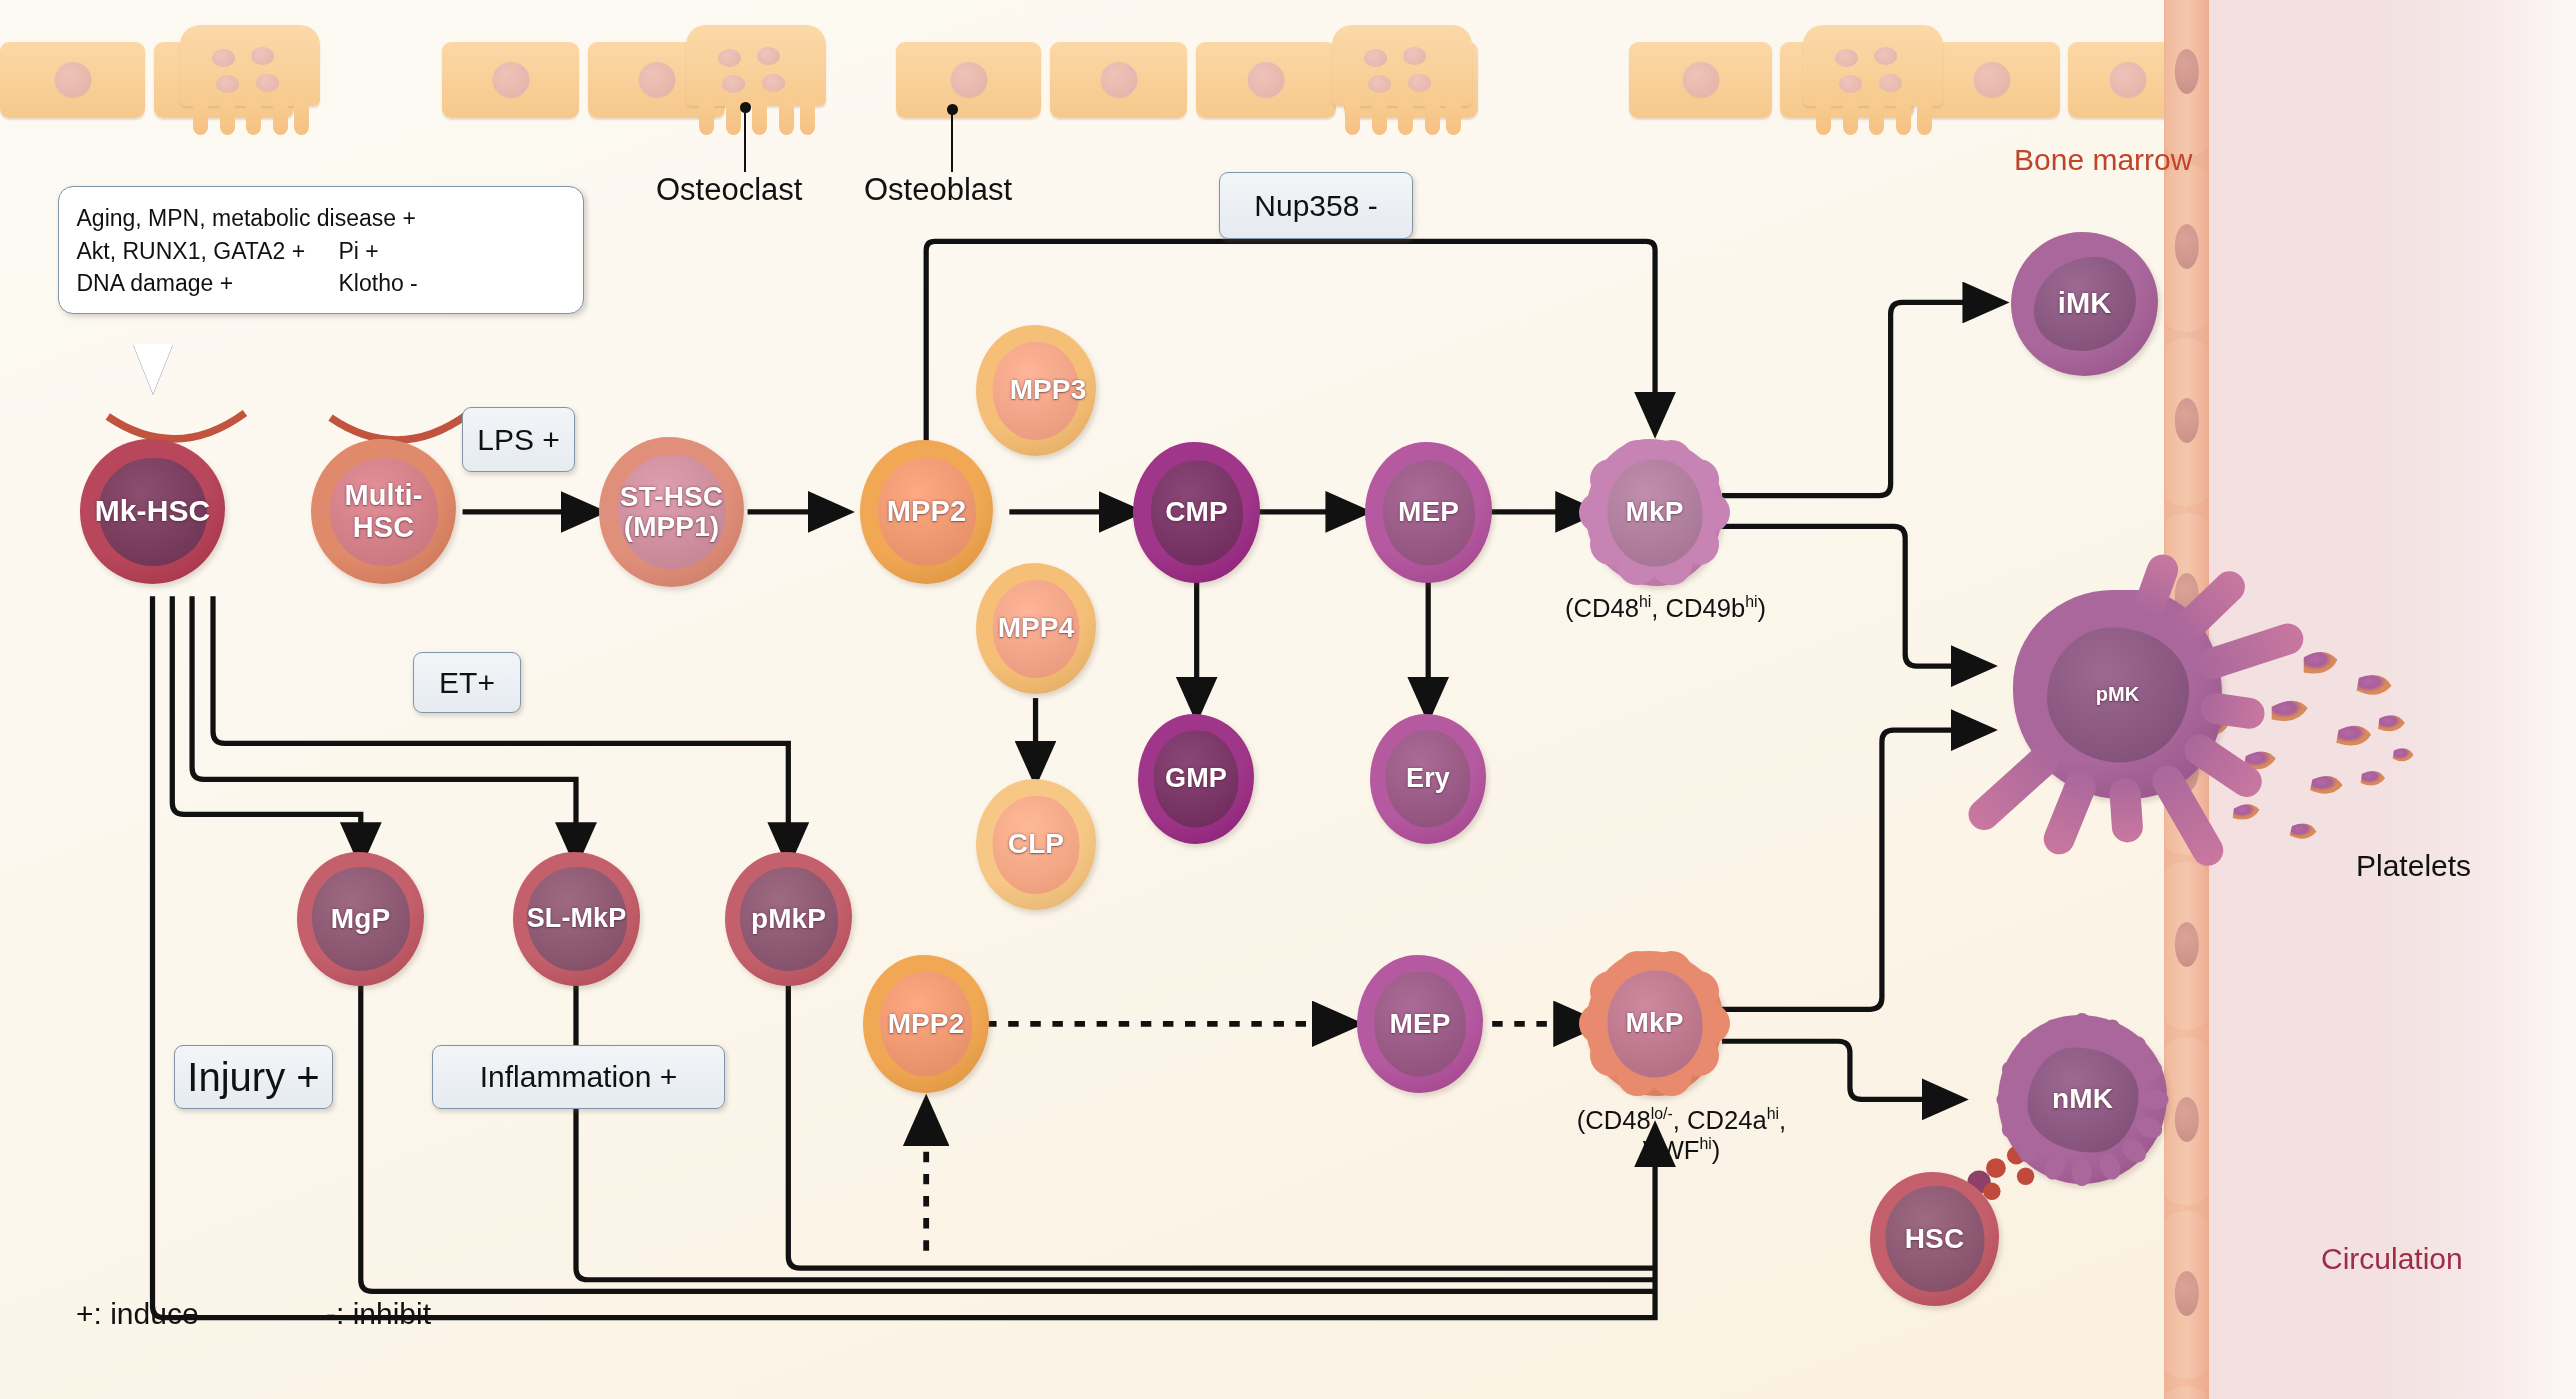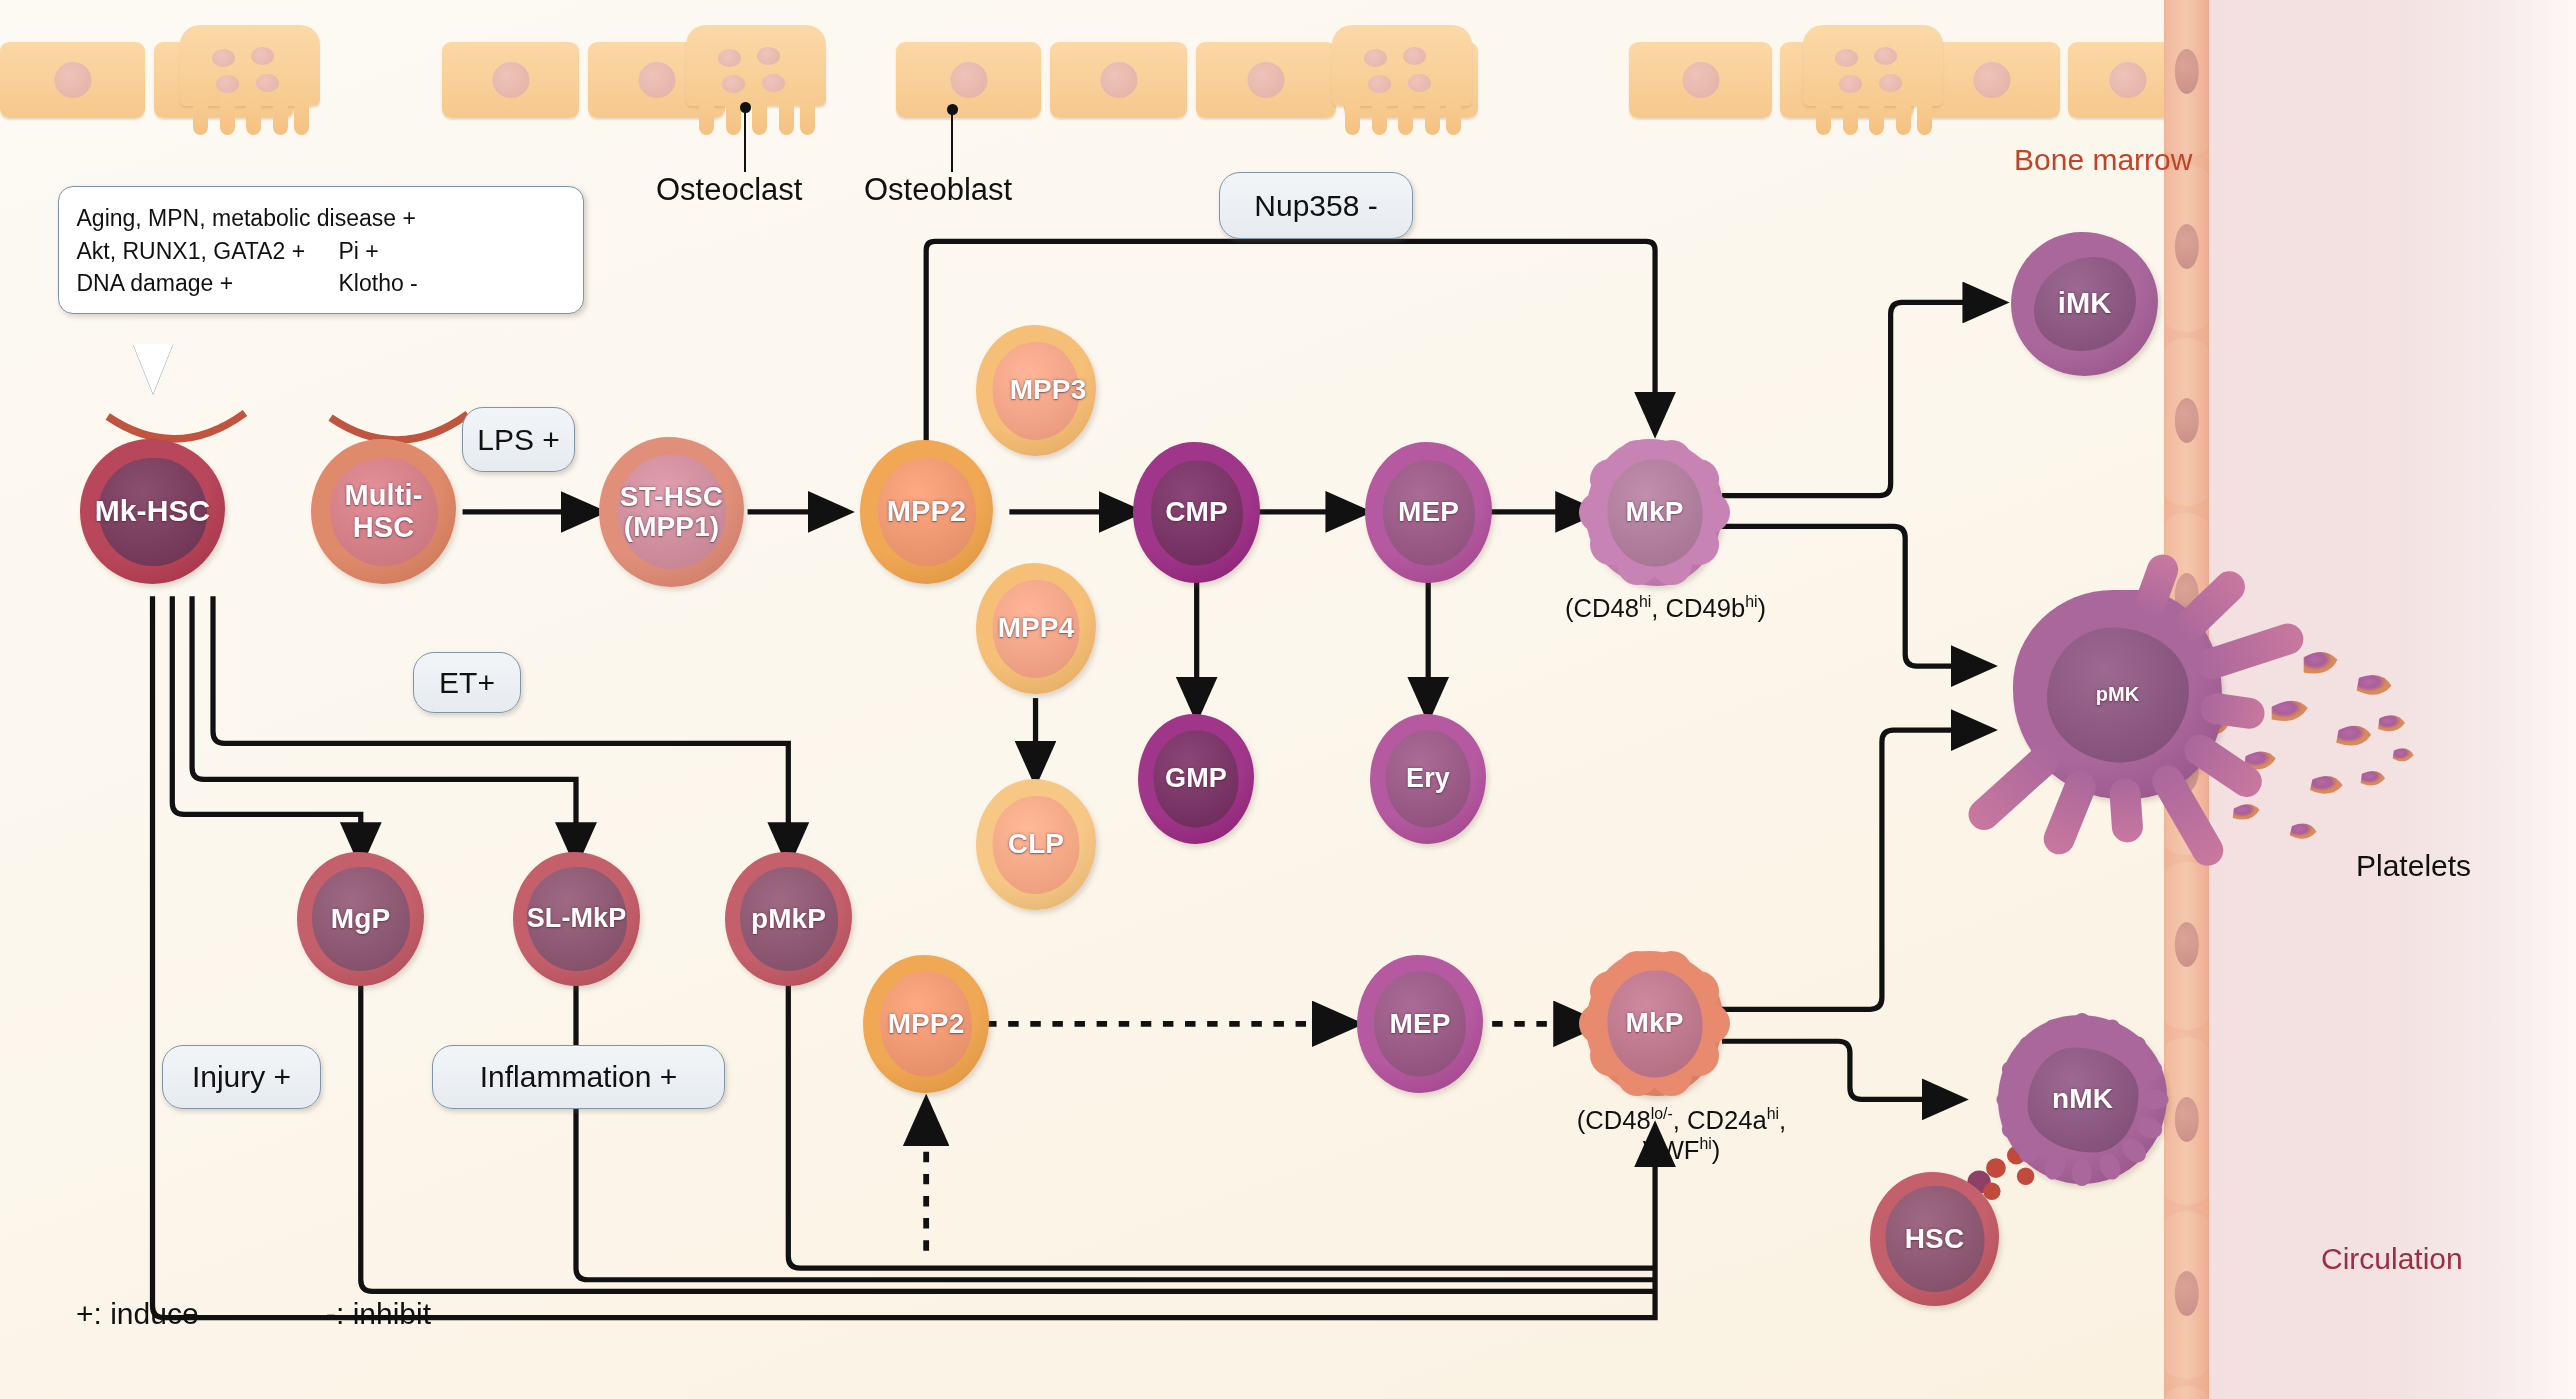--- a/index.html
+++ b/index.html
@@ -48,21 +48,21 @@
   .clabel{position:relative;z-index:3;color:#fff;font-weight:700;text-align:center;
      line-height:1.08;letter-spacing:0.1px;
      text-shadow:0 0 2.9px rgba(90,40,60,.55),0 0.6px 1.2px rgba(80,40,50,.5);}
 
   
   .cell.lobed{border-radius:46% 54% 48% 52%/52% 46% 54% 48%;}
   .lobe{position:absolute;border-radius:50%;}
 
   
   .mbox{position:absolute;background:linear-gradient(180deg,#f2f5f8,#e6ebf0);
-     border:1.7px solid #8095a8;border-radius:21px;
+     border:1.7px solid #8095a8;border-radius:9px;
      display:flex;align-items:center;justify-content:center;
      color:#111;font-weight:400;box-shadow:1.7px 2.3px 4.1px rgba(120,110,100,.26);}
 
   .infobox{position:absolute;background:#fff;border:1.7px solid #7d93a6;
      border-radius:15px;box-shadow:2.3px 2.9px 5.2px rgba(120,110,100,.28);
      padding:15px 17.5px 12.8px 17.5px;}
   .infobox .row{display:flex;color:#111;font-size:23px;line-height:1.42;white-space:nowrap;}
   .infobox .c1{width:262px;}
   .tail{position:absolute;width:0;height:0;border-left:20px solid transparent;
      border-right:20px solid transparent;border-top:50px solid #fff;
@@ -315,21 +315,21 @@
     <div class="row">
       <span class="c1">DNA damage +</span>
       <span>Klotho -</span>
       </div>
   </div>
   <div class="tail" style="left:133px;top:344px;"></div>
 
   <div class="mbox" style="left:462px;top:407px;width:111px;height:63px;font-size:30px;">LPS +</div>
   <div class="mbox" style="left:1219px;top:172px;width:192px;height:65px;font-size:30px;">Nup358 -</div>
   <div class="mbox" style="left:413px;top:652px;width:106px;height:59px;font-size:30px;">ET+</div>
-  <div class="mbox" style="left:162px;top:1045px;width:157px;height:62px;font-size:30px;">Injury +</div>
+  <div class="mbox" style="left:174px;top:1045px;width:157px;height:62px;font-size:40px;">Injury +</div>
   <div class="mbox" style="left:432px;top:1045px;width:291px;height:62px;font-size:30px;">Inflammation +</div>
 
   <div class="tlabel" style="left:76px;top:1297px;font-size:30px;">+: induce</div>
   <div class="tlabel" style="left:326px;top:1297px;font-size:30px;">-: inhibit</div>
 
   <div class="tlabel" style="left:1565px;top:593px;font-size:25.6px;">
     <span>(CD48</span><sup style="font-size:.62em">hi</sup><span>, CD49b</span><sup style="font-size:.62em">hi</sup><span>)</span>
   </div>
 
   <div class="tlabel" style="left:1565px;top:1105px;font-size:25.6px;text-align:center;width:233px;">

